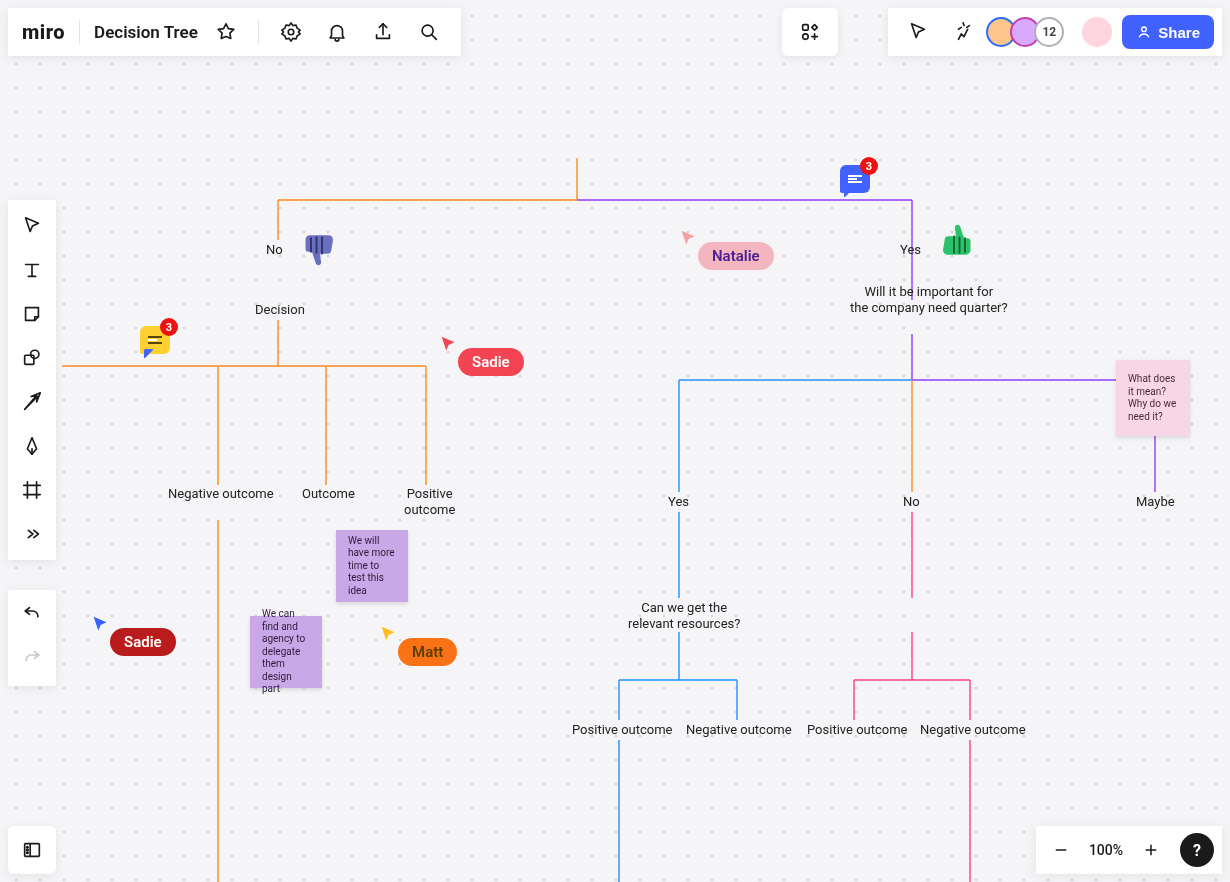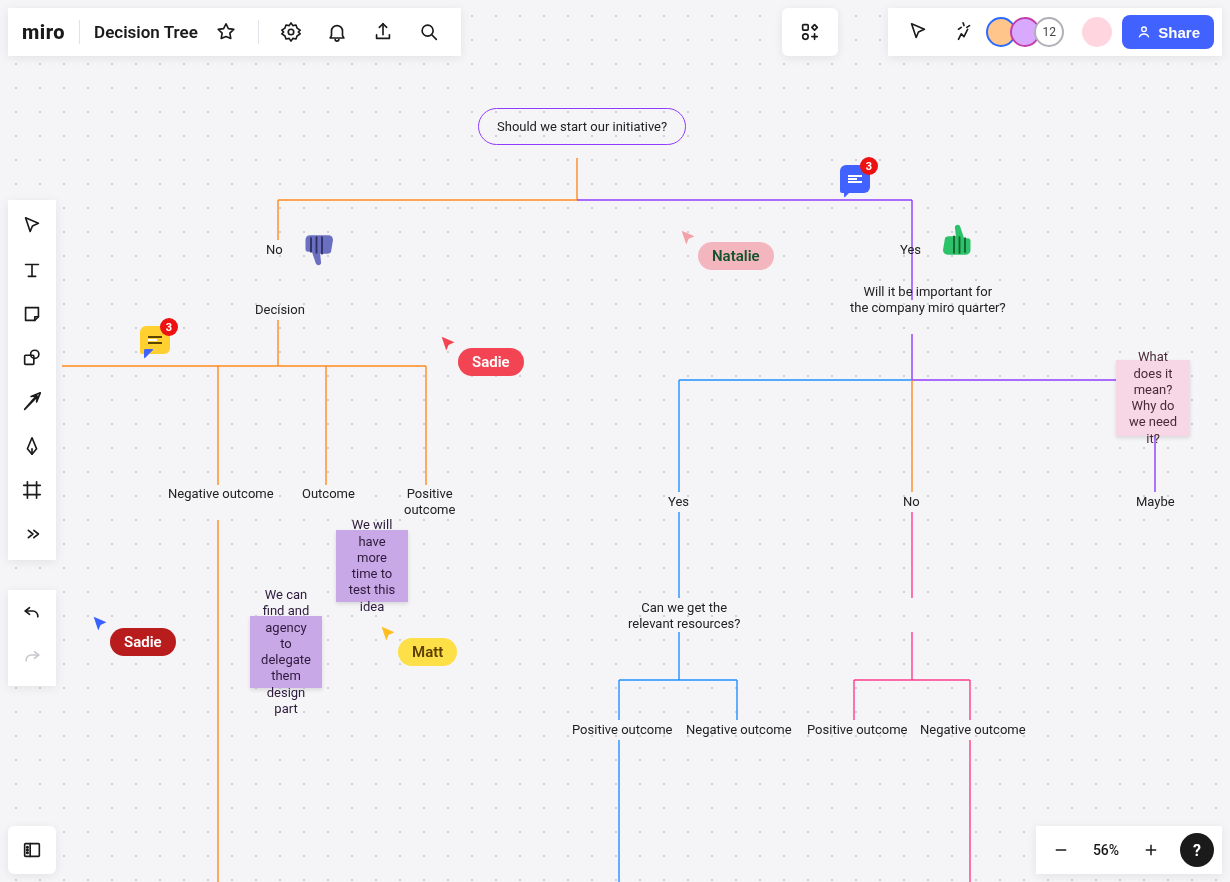--- a/index.html
+++ b/index.html
@@ -35,21 +35,21 @@
   
   #topbar-left{position:absolute;left:8px;top:8px;height:48px;display:flex;align-items:center;padding:0 14px;gap:10px}
   #logo{font-weight:800;letter-spacing:.5px;font-size:20px}
   .vdiv{width:1px;height:24px;background:#e2e2e8;margin:0 4px}
   #board-name{font-size:17px;font-weight:600}
   .iconbtn{width:36px;height:36px;display:flex;align-items:center;justify-content:center;border-radius:6px;cursor:pointer}
   .iconbtn svg{width:22px;height:22px;stroke:#1a1a1a;stroke-width:1.8;fill:none;stroke-linecap:round;stroke-linejoin:round}
   
   #apps-btn{position:absolute;right:392px;top:8px;width:56px;height:48px;display:flex;align-items:center;justify-content:center}
   #topbar-right{position:absolute;right:8px;top:8px;height:48px;display:flex;align-items:center;padding:0 8px 0 12px;gap:10px}
-  .avatar{width:30px;height:30px;border-radius:50%;border:2px solid;display:flex;align-items:center;justify-content:center;font-size:12px;font-weight:400;color:#444}
+  .avatar{width:30px;height:30px;border-radius:50%;border:2px solid;display:flex;align-items:center;justify-content:center;font-size:12px;font-weight:700;color:#444}
   .avatars{display:flex;align-items:center}
   .avatars .avatar{margin-left:-6px}
   #share-btn{background:var(--blue);color:#fff;border:none;border-radius:8px;height:34px;padding:0 14px;font-size:15px;font-weight:600;display:flex;align-items:center;gap:6px;cursor:pointer}
   #share-btn svg{width:16px;height:16px;stroke:#fff;stroke-width:2;fill:none}
   
   #toolbar{position:absolute;left:8px;top:200px;width:48px;padding:6px 0;display:flex;flex-direction:column;align-items:center;gap:4px}
   #toolbar .tool{width:40px;height:40px;display:flex;align-items:center;justify-content:center;border-radius:6px;cursor:pointer}
   #toolbar svg{width:22px;height:22px;stroke:#1a1a1a;stroke-width:1.8;fill:none;stroke-linecap:round;stroke-linejoin:round}
   #undo-panel{position:absolute;left:8px;top:590px;width:48px;padding:6px 0;display:flex;flex-direction:column;align-items:center;gap:4px}
   #undo-panel .tool{width:40px;height:40px;display:flex;align-items:center;justify-content:center;border-radius:6px;cursor:pointer}
@@ -59,21 +59,21 @@
   #zoom{position:absolute;right:8px;bottom:8px;height:48px;display:flex;align-items:center;padding:0 8px;gap:6px}
   #zoom .zbtn{width:34px;height:34px;display:flex;align-items:center;justify-content:center;cursor:pointer;border-radius:6px}
   #zoom svg{stroke:#1a1a1a;stroke-width:2;fill:none}
   #help{width:34px;height:34px;border-radius:50%;background:#1a1a1a;color:#fff;display:flex;align-items:center;justify-content:center;font-weight:700;cursor:pointer;margin-left:6px}
   
   #canvas{position:absolute;inset:0;pointer-events:none}
   #canvas *{pointer-events:auto}
   #lines{position:absolute;inset:0}
   .node{position:absolute;font-size:13px;color:#222;text-align:center}
   .startnode{border:1.5px solid var(--purple);border-radius:22px;padding:10px 18px;background:transparent}
-  .sticky{position:absolute;width:72px;height:72px;padding:12px;font-size:13px;line-height:1.25;text-align:center;display:flex;align-items:center;justify-content:center;box-shadow:0 2px 4px rgba(0,0,0,.12)}
+  .sticky{position:absolute;width:72px;height:72px;padding:12px;font-size:10px;line-height:1.25;text-align:left;display:flex;align-items:center;justify-content:center;box-shadow:0 2px 4px rgba(0,0,0,.12)}
   .sticky.lilac{background:var(--lilac);color:#2d1a3c}
   .sticky.pink{background:var(--stickypink);color:#4a2a38}
   .cursor-label{position:absolute;display:flex;align-items:flex-start}
   .cursor-label .tag{border-radius:18px;padding:5px 14px;font-weight:600;font-size:15px;color:#fff;margin-top:14px;margin-left:-2px}
   .cursor-label svg{width:22px;height:22px}
   .comment-bubble{position:absolute;width:30px;height:28px;background:var(--blue);border-radius:6px 6px 6px 2px;display:flex;align-items:center;justify-content:center}
   .comment-bubble::after{content:"";position:absolute;left:4px;bottom:-5px;border:5px solid transparent;border-top-color:var(--blue);border-left-color:var(--blue);border-radius:2px}
   .comment-bubble .lines{width:14px;height:8px;border-top:2px solid #fff;border-bottom:2px solid #fff}
   .comment-bubble .lines::after{content:"";display:block;margin-top:1px;width:9px;border-top:2px solid #fff}
   .comment-bubble .badge{position:absolute;top:-8px;right:-8px;background:#e11;color:#fff;width:18px;height:18px;border-radius:50%;font-size:11px;font-weight:700;display:flex;align-items:center;justify-content:center}
@@ -225,21 +225,21 @@
       <circle cx="7" cy="15" r=".8" fill="#1a1a1a"></circle>
     </svg>
 </div>
 
 <div id="zoom" class="panel">
   <div class="zbtn">
       <svg viewBox="0 0 24 24" width="18" height="18">
         <path d="M5 12h14"></path>
       </svg>
     </div>
-  <div style="font-size:14px;font-weight:500;min-width:44px;text-align:center">56%</div>
+  <div style="font-size:14px;font-weight:500;min-width:44px;text-align:center">100%</div>
   <div class="zbtn">
       <svg viewBox="0 0 24 24" width="18" height="18">
         <path d="M5 12h14M12 5v14"></path>
       </svg>
     </div>
   <div id="help">?</div>
 </div>
 
 <div id="canvas">
 
@@ -277,21 +277,20 @@
 
       <path d="M912 512 V598" stroke="var(--pink)"></path>
       <path d="M912 632 V680" stroke="var(--pink)"></path>
       <path d="M854 680 H970" stroke="var(--pink)"></path>
       <path d="M854 680 V720" stroke="var(--pink)"></path>
       <path d="M970 680 V720" stroke="var(--pink)"></path>
       <path d="M970 740 V882" stroke="var(--pink)"></path>
     </g>
   </svg>
 
-  <div class="node startnode" style="left:478px;top:108px">Should we start our initiative?</div>
 
   <div class="node" style="left:266px;top:242px">No</div>
   <div class="node" style="left:900px;top:242px">Yes</div>
 
   <svg class="thumb" style="left:300px;top:228px" viewBox="0 0 48 48">
     <path d="M15 8h16c3 0 5 2 5 5l-2 12c0 2-2 3-4 3h-8l1 10c0 3-5 4-6 0l-4-12H9c-2 0-3-1-3-3V13c0-3 2-5 5-5z" fill="#6b6fbf"></path>
     <path d="M12 11v15M18 10v17M24 10v18" stroke="#2d2f66" stroke-width="2" fill="none" stroke-linecap="round"></path>
   </svg>
   <svg class="thumb" style="left:932px;top:218px" viewBox="0 0 48 48">
     <path d="M33 40H17c-3 0-5-2-5-5l2-12c0-2 2-3 4-3h8l-1-10c0-3 5-4 6 0l4 12h4c2 0 3 1 3 3v10c0 3-2 5-5 5z" fill="#2cc26a"></path>
@@ -306,21 +305,21 @@
     <span>Positive</span><br>
     <span>outcome</span>
   </div>
 
   <div class="sticky lilac" style="left:250px;top:616px">We can find and agency to delegate them design part</div>
   <div class="sticky lilac" style="left:336px;top:530px">We will have more time to test this idea</div>
   <div class="sticky pink" style="left:1116px;top:360px;width:74px;height:76px">What does it mean? Why do we need it?</div>
 
   <div class="node" style="left:850px;top:284px;line-height:1.25">
     <span>Will it be important for</span><br>
-    <span>the company miro quarter?</span>
+    <span>the company need quarter?</span>
   </div>
 
   <div class="node" style="left:668px;top:494px">Yes</div>
   <div class="node" style="left:903px;top:494px">No</div>
   <div class="node" style="left:1136px;top:494px">Maybe</div>
 
   <div class="node" style="left:628px;top:600px;line-height:1.25">
     <span>Can we get the</span><br>
     <span>relevant resources?</span>
   </div>
@@ -336,33 +335,33 @@
   </div>
   <div class="comment-bubble" style="left:140px;top:326px;background:#ffd02f">
     <div class="lines" style="border-color:#5a4400"></div>
       <div class="badge">3</div>
   </div>
 
   <div class="cursor-label" style="left:678px;top:228px">
     <svg viewBox="0 0 24 24" fill="#f4a0a7">
         <path d="M4 3l5 15 2.5-6L18 9z"></path>
       </svg>
-    <div class="tag" style="background:#f4b6be;color:#14532d">Natalie</div>
+    <div class="tag" style="background:#f4b6be;color:#4c1d95">Natalie</div>
   </div>
   <div class="cursor-label" style="left:438px;top:334px">
     <svg viewBox="0 0 24 24" fill="#f24452">
         <path d="M4 3l5 15 2.5-6L18 9z"></path>
       </svg>
     <div class="tag" style="background:#f24452">Sadie</div>
   </div>
   <div class="cursor-label" style="left:90px;top:614px">
     <svg viewBox="0 0 24 24" fill="#3861ff">
         <path d="M4 3l5 15 2.5-6L18 9z"></path>
       </svg>
     <div class="tag" style="background:#b91c1c">Sadie</div>
   </div>
   <div class="cursor-label" style="left:378px;top:624px">
     <svg viewBox="0 0 24 24" fill="#ffbd1f">
         <path d="M4 3l5 15 2.5-6L18 9z"></path>
       </svg>
-    <div class="tag" style="background:#fde047;color:#5a3f00">Matt</div>
+    <div class="tag" style="background:#f97316;color:#5a3f00">Matt</div>
   </div>
 </div>
 
 </body></html>

